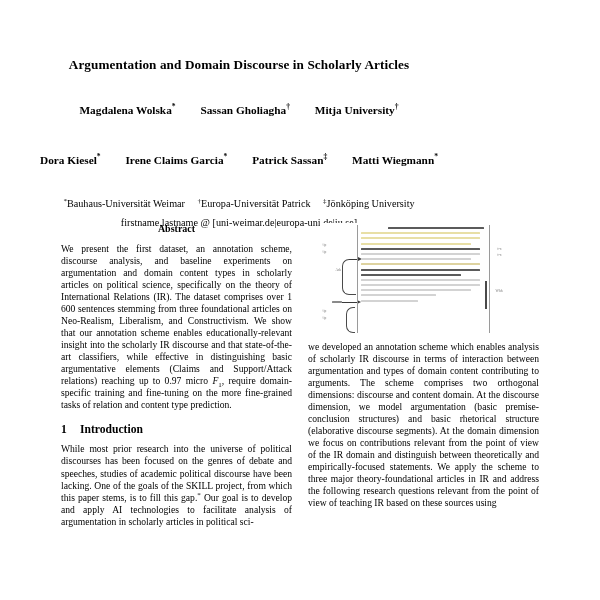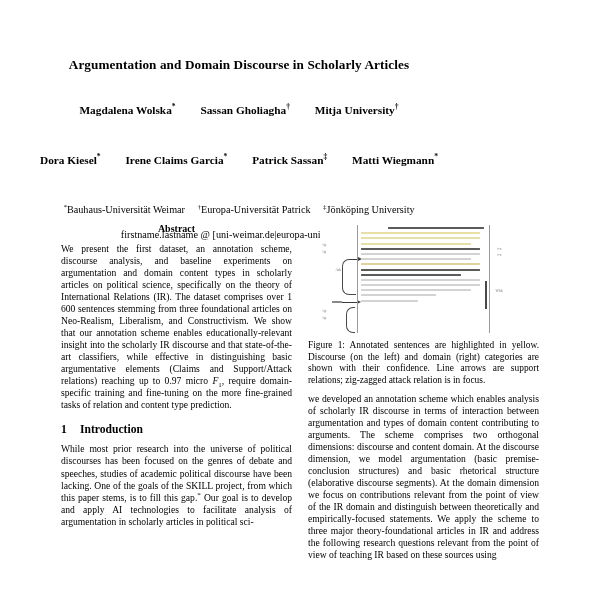--- a/index.html
+++ b/index.html
@@ -56,21 +56,21 @@
     line-height: 0;
     font-weight: bold;
   }
 
   .affils {
     margin-top: 3px;
     font-size: 10.2px;
     line-height: 1.34;
   }
   .affil-line { display: block; white-space: nowrap; }
-  .affil { display: inline-block; margin: 10px 5px; }
+  .affil { display: inline-block; margin: 4px 5px; }
   .affils sup.mark { font-size: 7px; font-weight: normal; }
   .email-line { display: block; margin-top: 1px; }
 
   
   .columns {
     position: absolute;
     top: 223px;
     left: 61px;
     right: 61px;
     display: flex;
@@ -291,19 +291,18 @@
             <div class="fline dark w95"></div>
             <div class="fline dark w80"></div>
             <div class="fline light w95"></div>
             <div class="fline light w95"></div>
             <div class="fline light w88"></div>
             <div class="fline light w60"></div>
             <div class="fline light w46"></div>
           </div>
         </div>
 
-        <p class="fig-caption"><span>Figure 1:</span><span> Annotated sentences are highlighted in yellow. Discourse (on the left) and domain (right) categories are shown with their confidence. Line arrows are support relations; zig-zagged attack relation is in focus.</span></p>
       </div>
 
       <p class="body">we developed an annotation scheme which enables analysis of scholarly IR discourse in terms of interaction between argumentation and types of domain content contributing to arguments. The scheme comprises two orthogonal dimensions: discourse and content domain. At the discourse dimension, we model argumentation (basic premise-conclusion structures) and basic rhetorical structure (elaborative discourse segments). At the domain dimension we focus on contributions relevant from the point of view of the IR domain and distinguish between theoretically and empirically-focused statements. We apply the scheme to three major theory-foundational articles in IR and address the following research questions relevant from the point of view of teaching IR based on these sources using</p>
     </div>
   </div>
 </div>
 
 </body></html>

